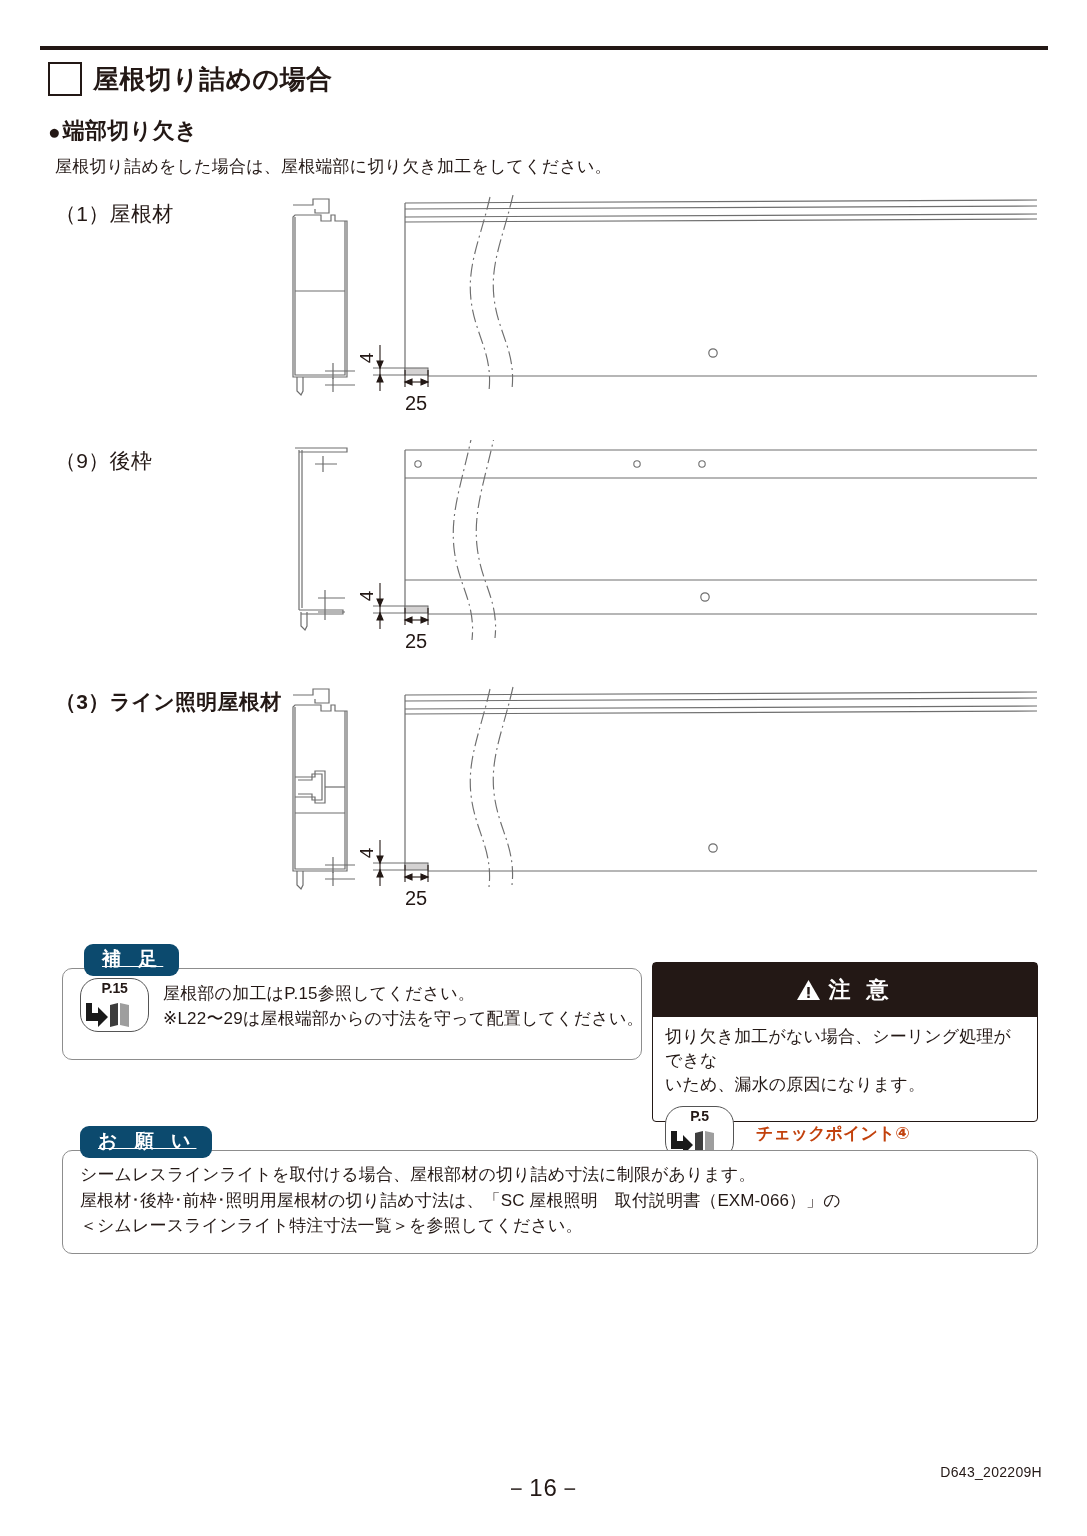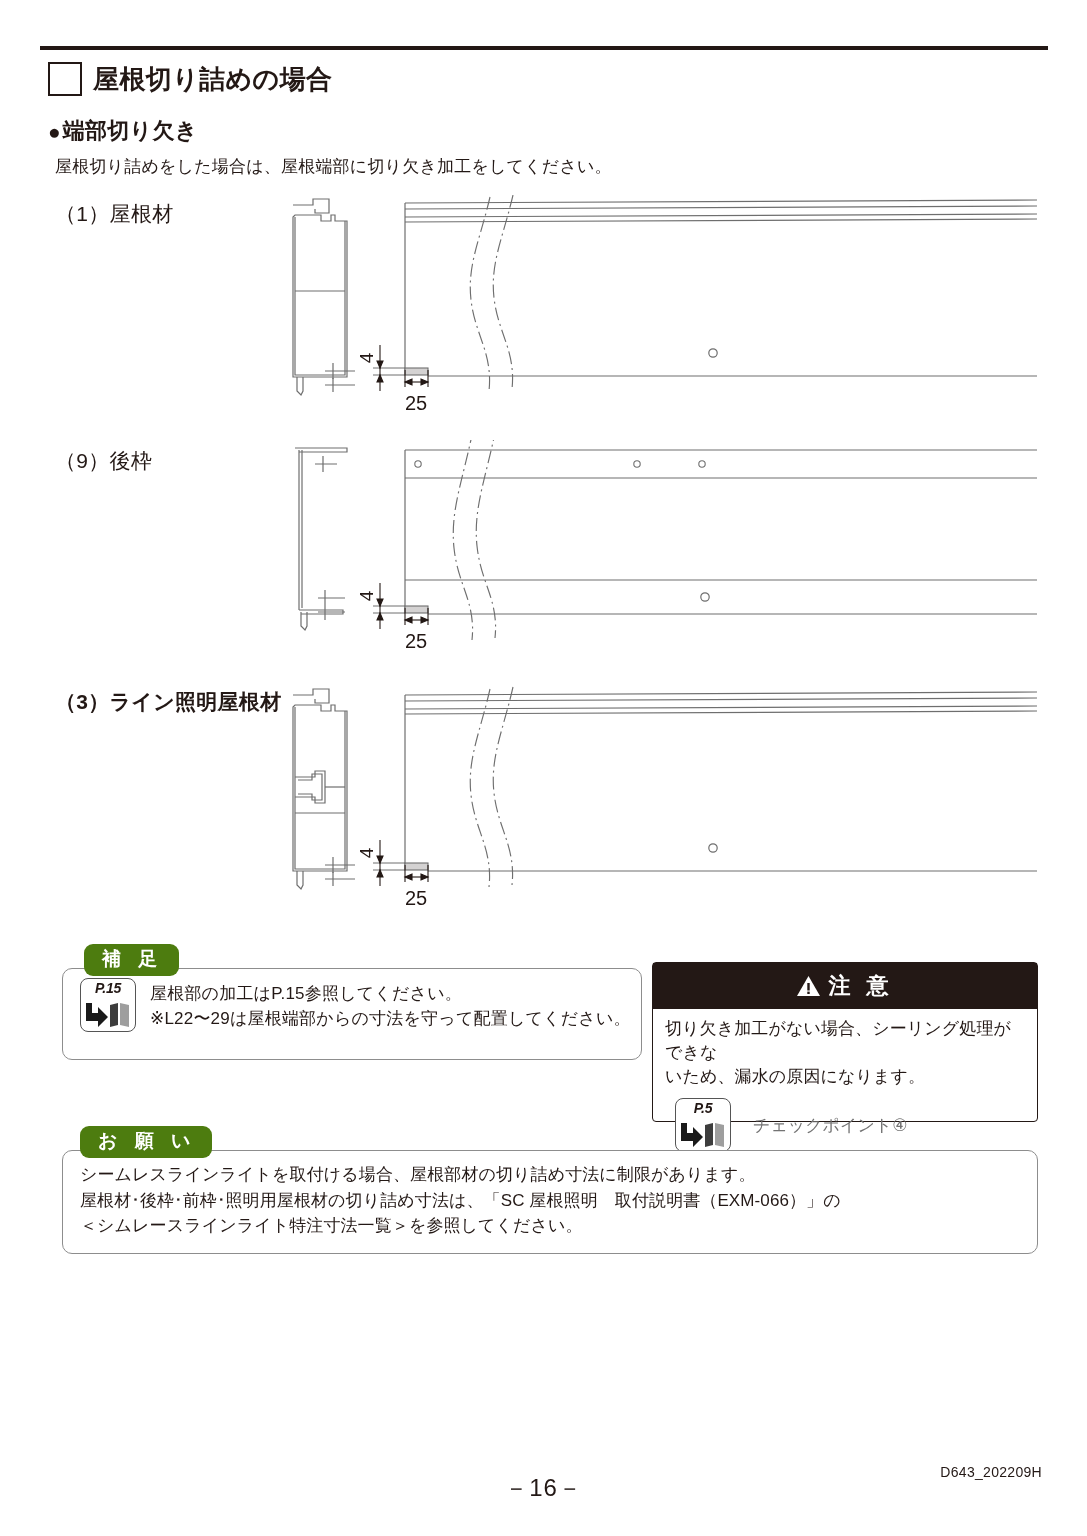--- a/index.html
+++ b/index.html
@@ -46,70 +46,70 @@
   
   .draw{position:absolute;}
   .d1{left:285px;top:195px;width:760px;height:230px;}
   .d2{left:285px;top:440px;width:760px;height:225px;}
   .d3{left:285px;top:685px;width:760px;height:235px;}
   .draw svg{display:block;}
 
   
   .tab{
     position:absolute;
-    background:#4d7c0f;color:#ffffff;
+    background:#0c4a6e;color:#ffffff;
     border-radius:9px;
     font-size:19px;font-weight:bold;letter-spacing:6px;
     padding:4px 16px 6px 18px;
     z-index:3;line-height:1.15;
     white-space:nowrap;
+    text-decoration:underline;
   }
   .boxed{
     position:absolute;
     border:1.6px solid #8d8d8d;
     border-radius:10px;
     background:#fff;
     box-sizing:border-box;
   }
 
   
   .supp-tab{left:84px;top:944px;}
   .supp-box{left:62px;top:968px;width:580px;height:92px;}
   .supp-inner{position:absolute;left:80px;top:978px;display:flex;gap:14px;align-items:flex-start;}
   .supp-text{font-size:17px;line-height:1.45;color:#231815;padding-top:4px;letter-spacing:0.2px;}
 
   
   .pref{
-    width:56px;height:54px;border:1.4px solid #555;border-radius:8px;
+    width:69px;height:54px;border:1.4px solid #555;border-radius:18px;
     background:#fff;position:relative;flex:0 0 auto;box-sizing:border-box;
     overflow:hidden;
-    font-style:italic;
   }
   .pref .pno{
     position:absolute;left:0;right:0;top:2px;text-align:center;
     font-size:14px;font-weight:bold;color:#231815;line-height:1.1;
     letter-spacing:-0.3px;
   }
   .pref svg{position:absolute;left:3px;top:20px;}
 
   
   .caution{
     position:absolute;left:652px;top:962px;width:386px;height:160px;
     border:1.6px solid #231815;border-radius:4px;background:#fff;box-sizing:border-box;
   }
   .caution-hd{
-    height:46px;background:#231815;display:flex;align-items:center;justify-content:center;gap:7px;
+    height:54px;background:#231815;display:flex;align-items:center;justify-content:center;gap:7px;
   }
   .caution-hd .ttxt{
     color:#ffffff;font-size:22px;font-weight:bold;letter-spacing:5px;line-height:1;
   }
   .caution-body{padding:8px 12px 0 12px;}
   .caution-body .ctext{font-size:17px;line-height:1.4;color:#231815;letter-spacing:0.1px;}
-  .caution-chk{display:flex;align-items:center;gap:22px;margin-top:10px;margin-left:10px;}
-  .caution-chk .cp{font-size:17px;font-weight:normal;color:#737373;}
+  .caution-chk{display:flex;align-items:center;gap:22px;margin-top:10px;}
+  .caution-chk .cp{font-size:17px;font-weight:bold;color:#c2410c;}
 
   
   .req-tab{left:80px;top:1126px;}
   .req-box{left:62px;top:1150px;width:976px;height:104px;}
   .req-text{
     position:absolute;left:80px;top:1162px;
     font-size:17px;line-height:1.5;color:#231815;letter-spacing:0.1px;
   }
 
   

